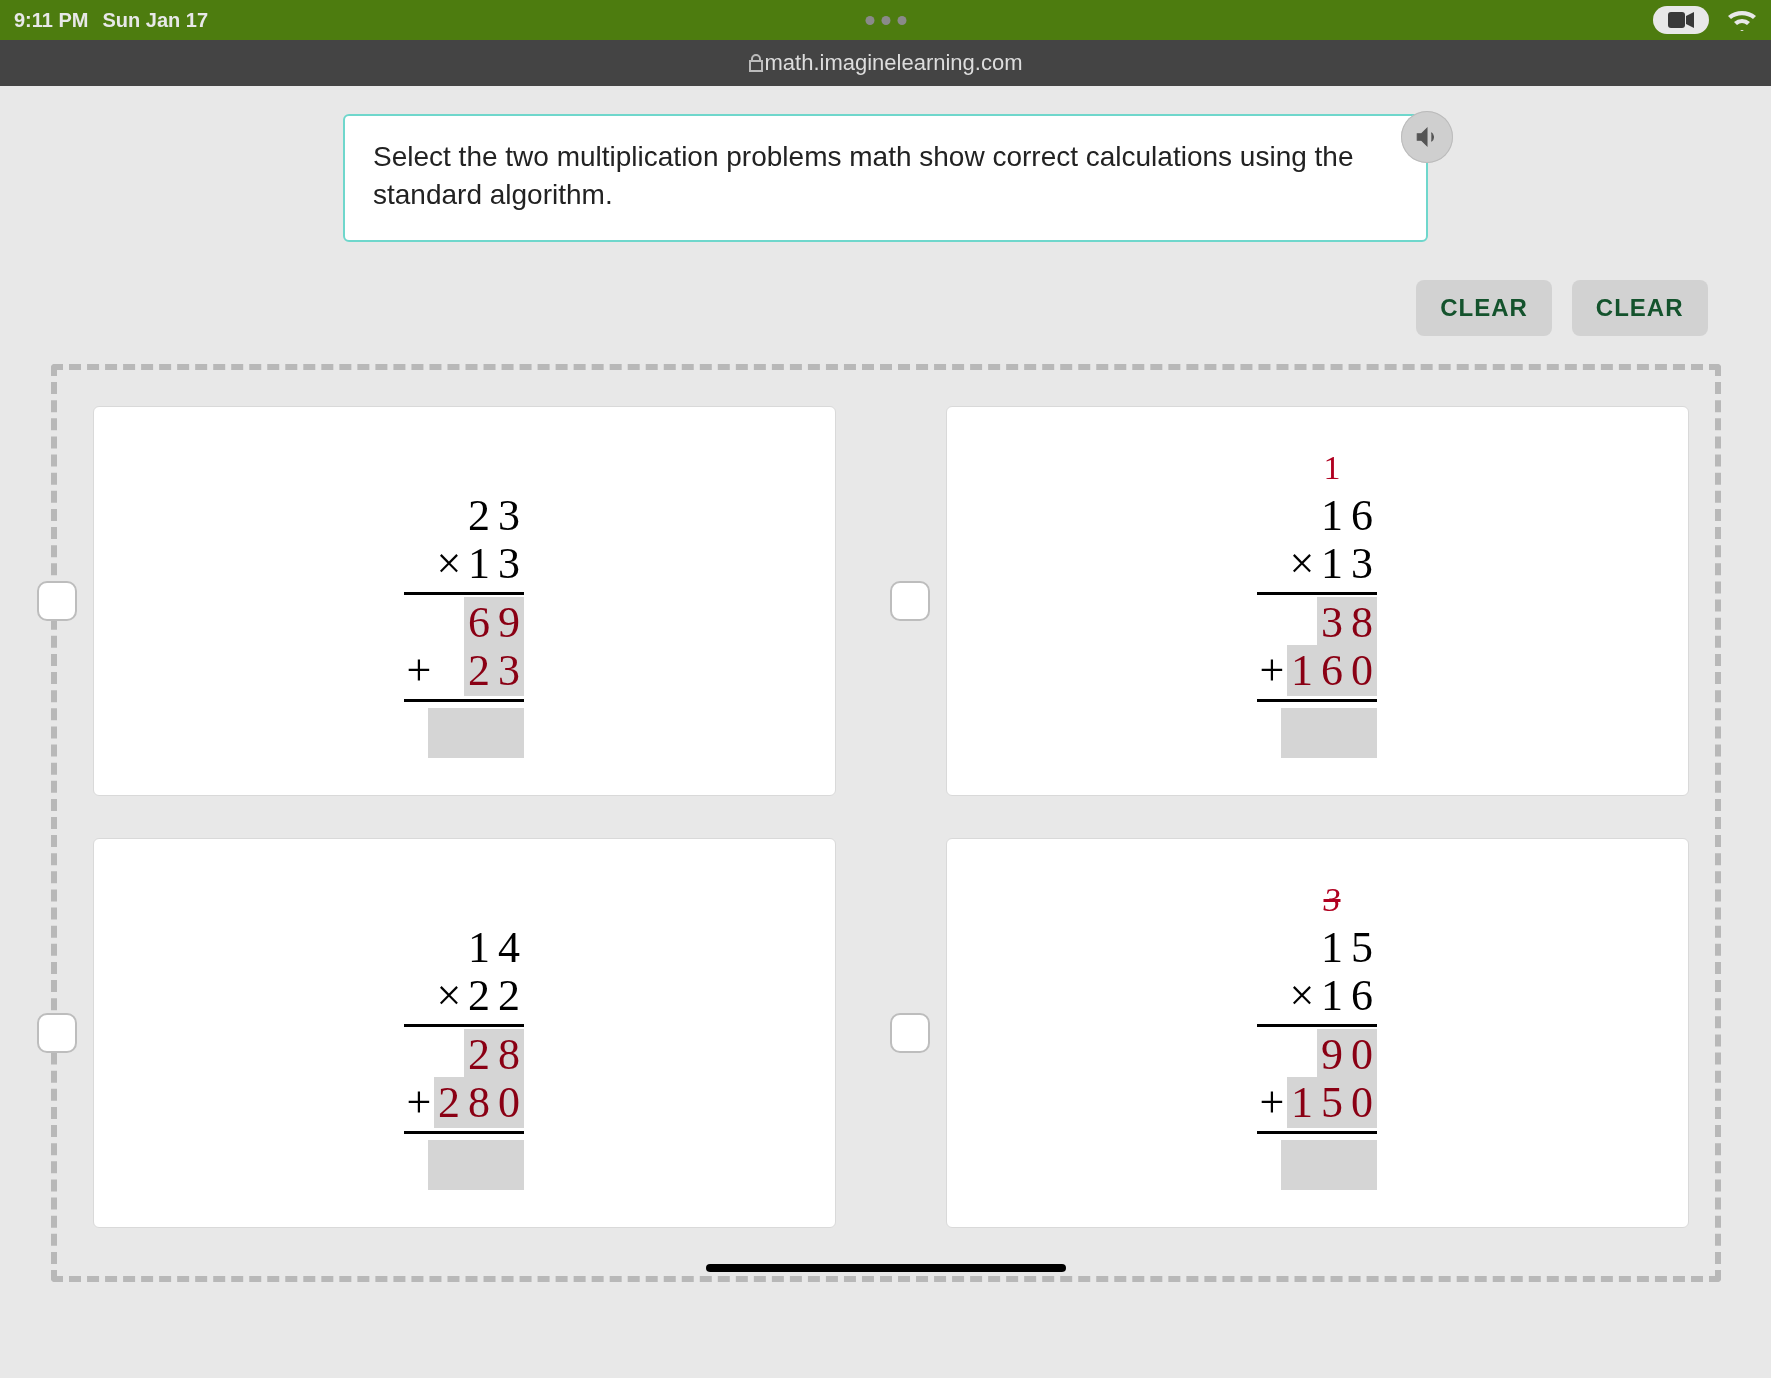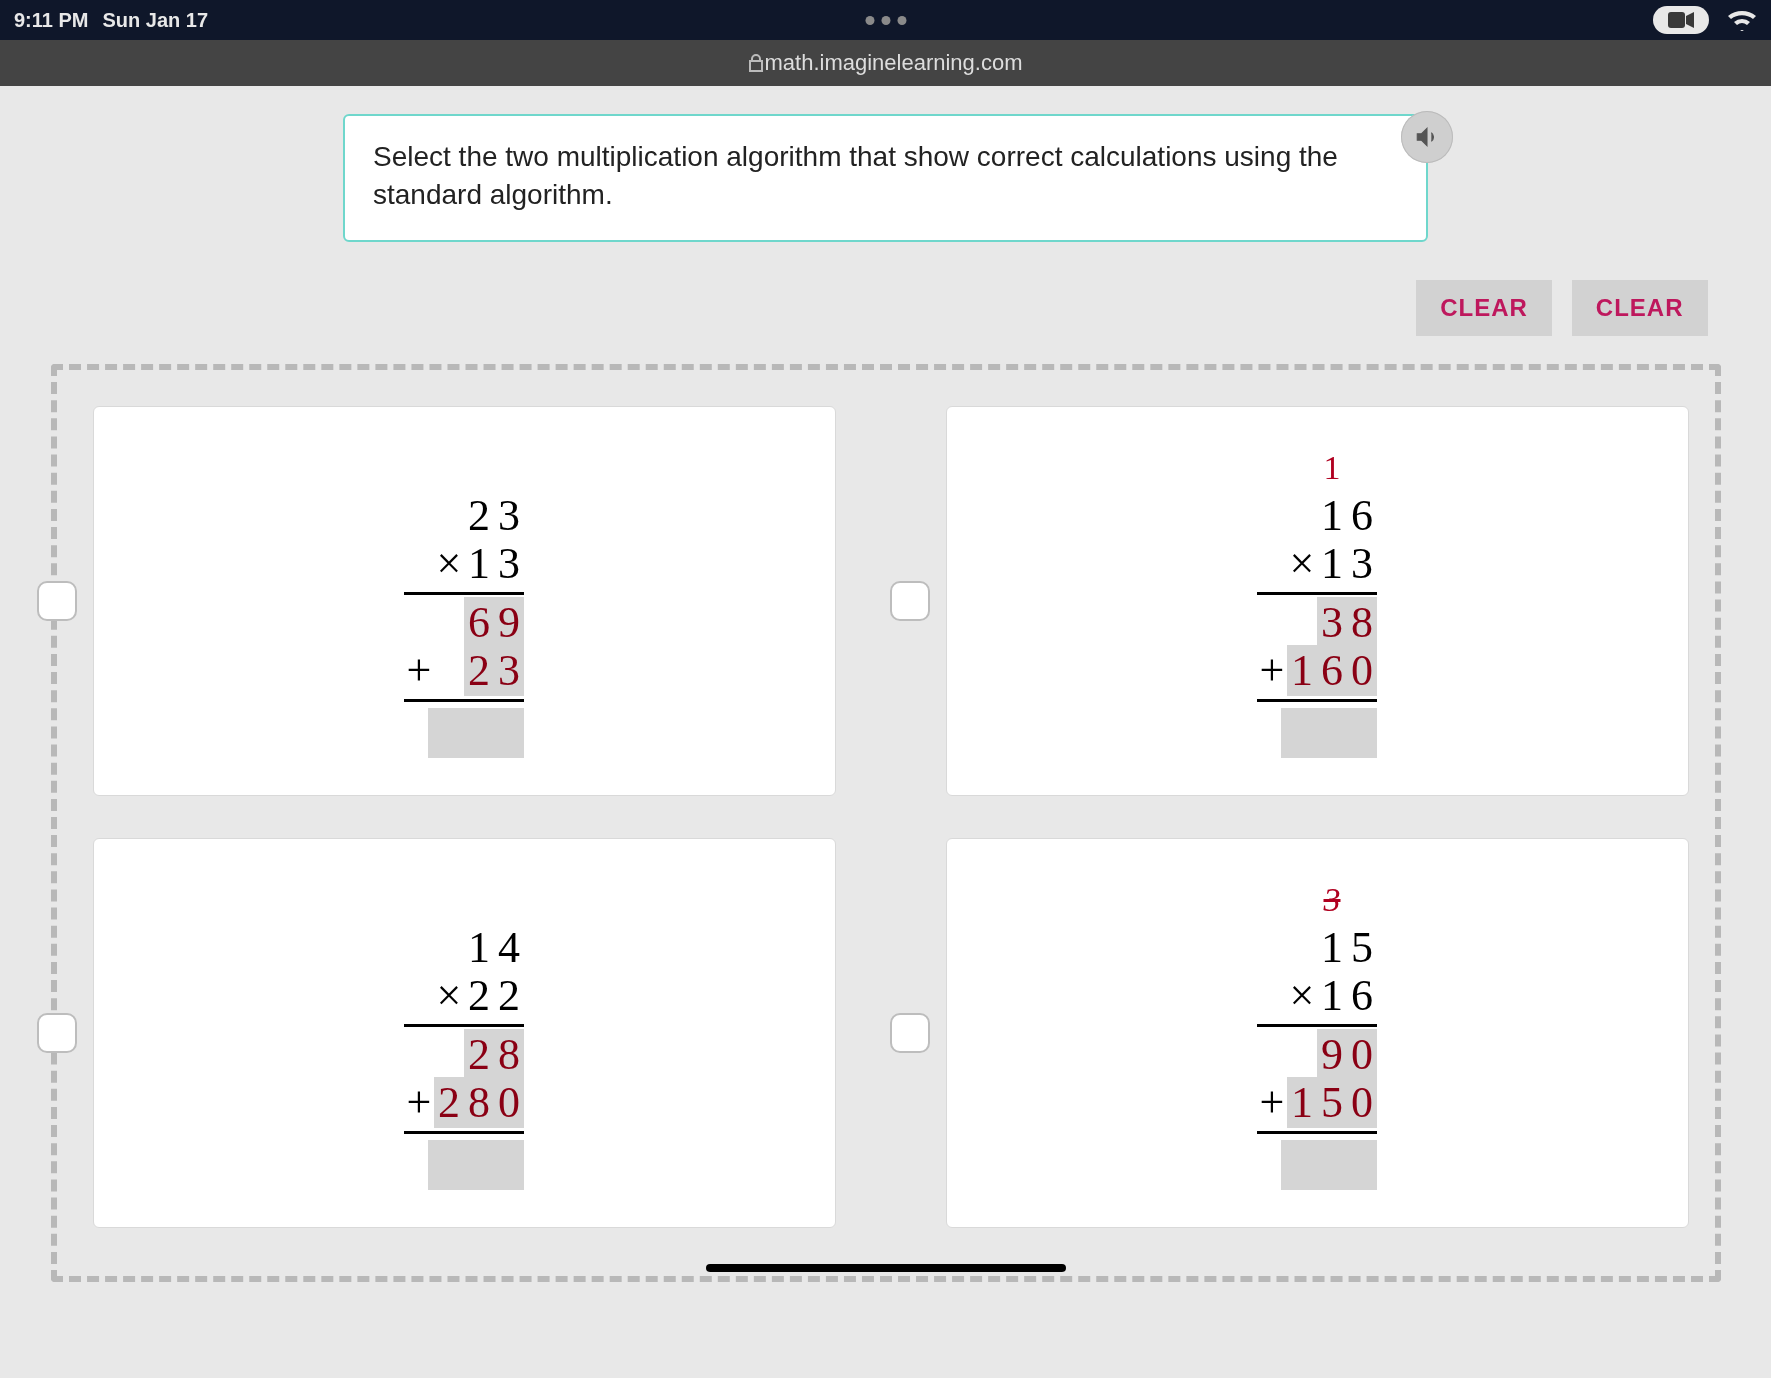--- a/index.html
+++ b/index.html
@@ -1,19 +1,19 @@
 <!DOCTYPE html>
 <html><head>
 <meta charset="utf-8">
 <style>
   * { box-sizing: border-box; margin: 0; padding: 0; }
   html, body { width: 1771px; height: 1378px; font-family: -apple-system, Helvetica, Arial, sans-serif; background:#e8e8e8; overflow:hidden; }
 
   
-  .status-bar { height: 40px; background:#0f172a; color:#e8e8e8; display:flex; align-items:center; padding:0 14px; font-size:20px; font-weight:600; position:relative; }
+  .status-bar { height: 40px; background:#4d7c0f; color:#e8e8e8; display:flex; align-items:center; padding:0 14px; font-size:20px; font-weight:600; position:relative; }
   .status-left { display:flex; gap:14px; }
   .status-center { position:absolute; left:50%; transform:translateX(-50%); display:flex; gap:7px; }
   .dot { width:9px; height:9px; border-radius:50%; background:#8a8a8a; }
   .status-right { margin-left:auto; display:flex; align-items:center; gap:18px; }
   .video-pill { width:56px; height:28px; border-radius:14px; background:#e8e8e8; display:flex; align-items:center; justify-content:center; }
   .video-pill svg { display:block; }
   .wifi { height:22px; }
 
   
   .url-bar { height:46px; background:#444; color:#ddd; display:flex; align-items:center; justify-content:center; font-size:22px; }
@@ -23,21 +23,21 @@
   .page { position:relative; padding:0; }
 
   
   .question-wrap { position:relative; width:1085px; margin:28px auto 0; }
   .question-box { border:2px solid #6fd7cc; border-radius:6px; background:#fff; padding:22px 28px 26px; color:#222; font-size:28px; line-height:1.35; }
   .question-box .bold { font-weight:400; }
   .audio-btn { position:absolute; top:-3px; right:-25px; width:52px; height:52px; border-radius:50%; background:#cfcfcf; display:flex; align-items:center; justify-content:center; border:none; cursor:pointer; box-shadow:0 0 0 1px #bbb inset; }
 
   
   .btn-row { width:1700px; margin:38px auto 0; display:flex; justify-content:flex-end; gap:20px; padding-right:28px; }
-  .pill-btn { background:#d2d2d2; color:#be185d; font-size:24px; font-weight:600; letter-spacing:1px; border:none; border-radius:0; padding:14px 24px; cursor:pointer; }
+  .pill-btn { background:#d2d2d2; color:#14532d; font-size:24px; font-weight:600; letter-spacing:1px; border:none; border-radius:8px; padding:14px 24px; cursor:pointer; }
 
   
   .answer-area { width:1670px; margin:28px auto 0; border:6px dashed #b8b8b8; border-radius:4px; padding:36px 26px 48px; min-height:910px; }
   .grid { display:grid; grid-template-columns: 1fr 1fr; column-gap:100px; row-gap:42px; }
 
   .option { display:flex; align-items:center; gap:16px; }
   .checkbox { width:40px; height:40px; border-radius:10px; border:2px solid #bdbdbd; background:#fff; cursor:pointer; flex-shrink:0; margin-left:-46px; }
   .card { flex:1; background:#fff; border:1px solid #d9d9d9; border-radius:6px; min-height:390px; display:flex; align-items:center; justify-content:center; position:relative; }
 
   
@@ -85,21 +85,21 @@
   <svg class="lock" viewBox="0 0 16 20">
       <path d="M4 8 V6 a4 4 0 0 1 8 0 V8 M2 8 h12 v10 H2 z" fill="none" stroke="#bbb" stroke-width="2"></path>
     </svg>
   <span>math.imaginelearning.com</span>
 </div>
 
 <div class="page">
 
   <div class="question-wrap">
     <div class="question-box">
-      <span>Select the </span><span class="bold">two</span><span> multiplication algorithm that show correct calculations using the standard algorithm.</span>
+      <span>Select the </span><span class="bold">two</span><span> multiplication problems math show correct calculations using the standard algorithm.</span>
     </div>
     <button class="audio-btn">
       <svg width="26" height="26" viewBox="0 0 24 24">
           <path d="M3 9v6h4l5 5V4L7 9H3z M16 8 a5 5 0 0 1 0 8" fill="#555" stroke="#555" stroke-width="1"></path>
         </svg>
     </button>
   </div>
 
   <div class="btn-row">
     <button class="pill-btn">CLEAR</button>

